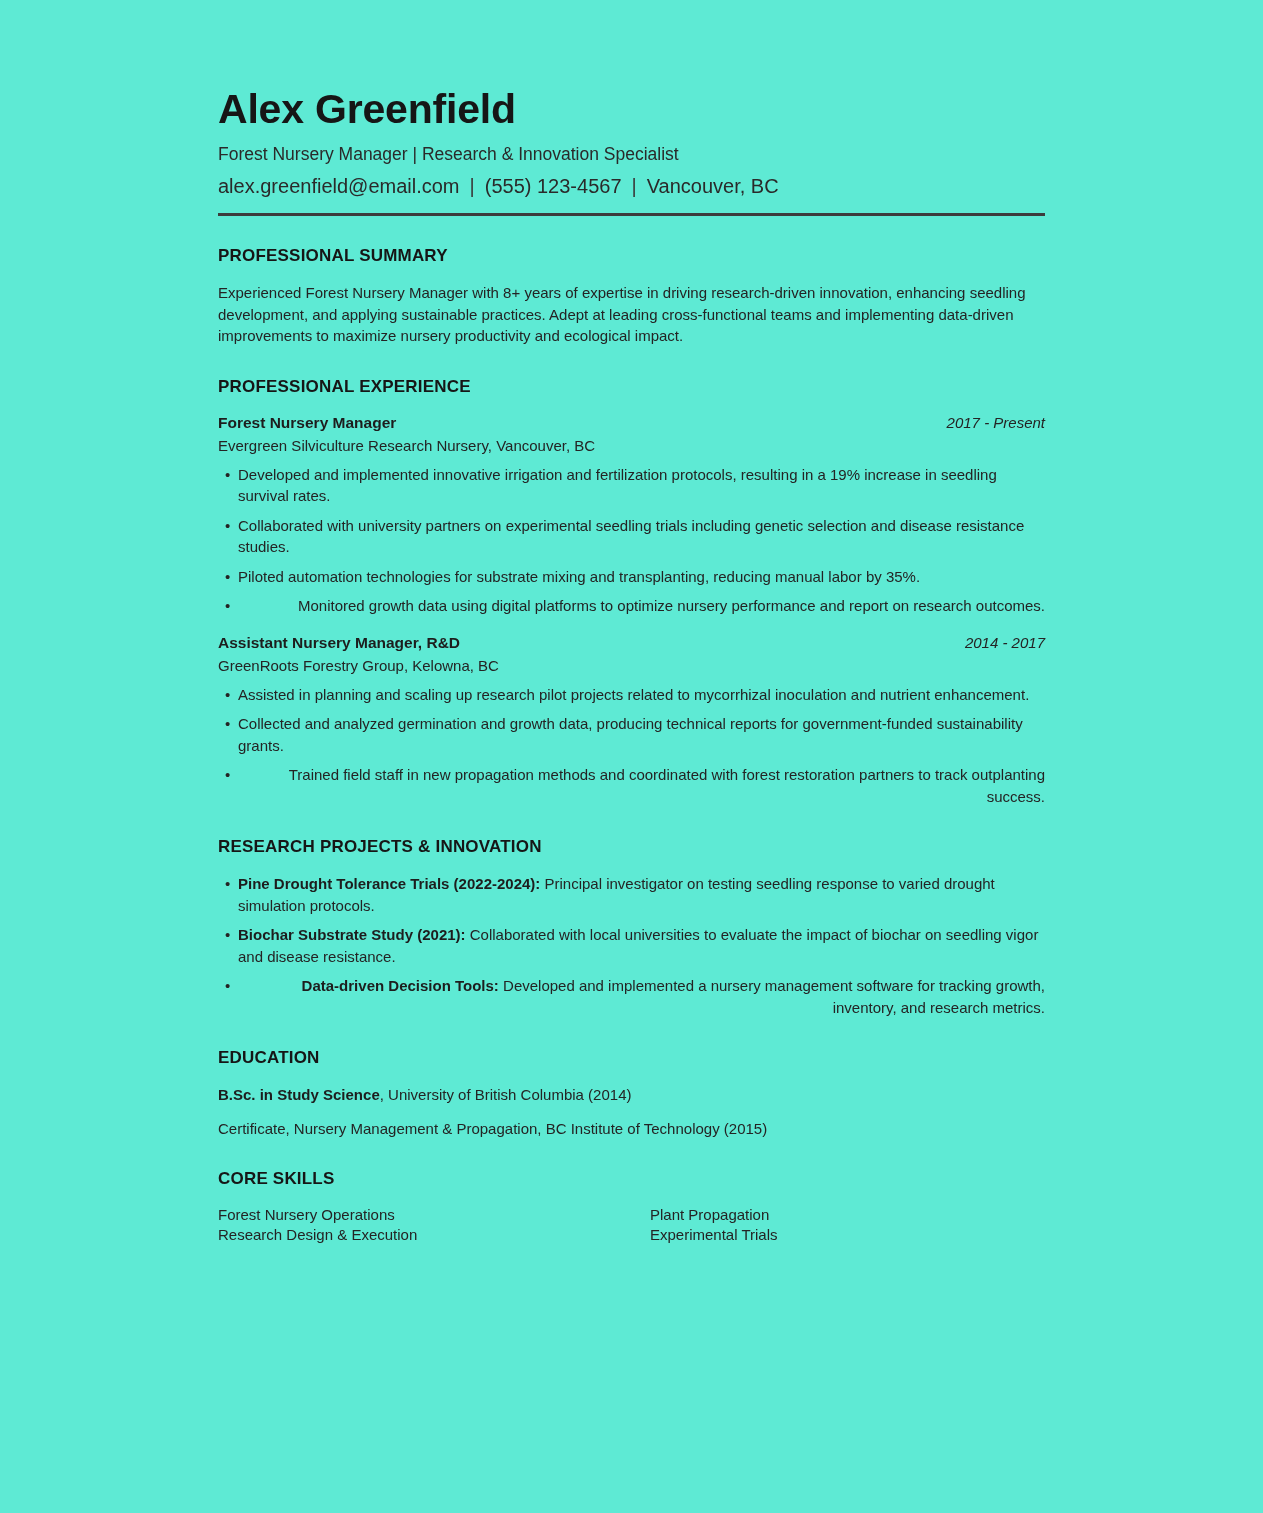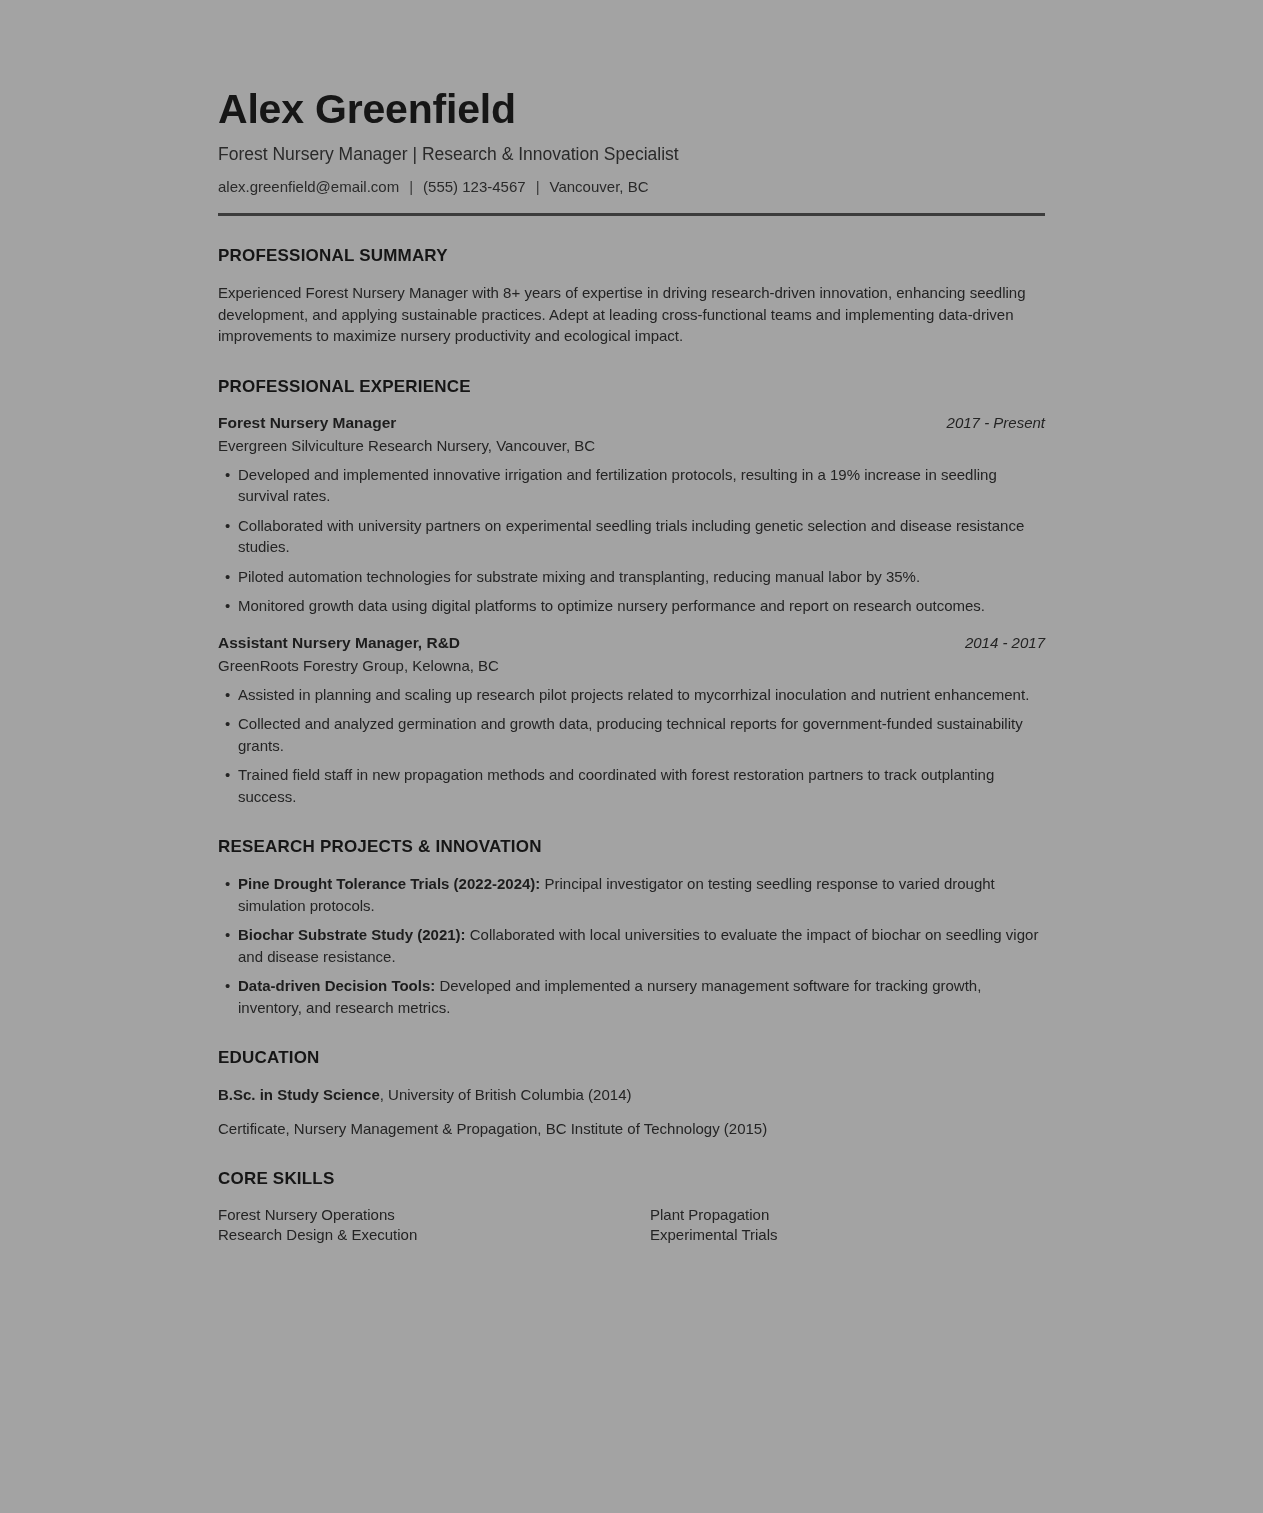--- a/index.html
+++ b/index.html
@@ -1,37 +1,37 @@
 <!DOCTYPE html>
 <html><head>
 <meta charset="utf-8">
 <style>
   html, body { margin: 0; padding: 0; background: #ffffff; }
   .page {
     position: relative;
     width: 1263px;
     height: 1513px;
-    background: #a3a3a3;
+    background: #5eead4;
     font-family: "Liberation Sans", sans-serif;
     color: #242424;
     overflow: hidden;
   }
   .doc-clip { height: 1312px; overflow: hidden; }
   .content { padding: 86px 218px 0 218px; }
 
   h1.name {
     margin: 0;
     font-size: 41px;
     line-height: 1.15;
     font-weight: 700;
     color: #161616;
     letter-spacing: -0.2px;
   }
   .headline { margin-top: 11px; font-size: 17.5px; line-height: 21px; color: #2a2a2a; }
-  .contact { margin-top: 12px; font-size: 15px; line-height: 19px; color: #2a2a2a; }
+  .contact { margin-top: 12px; font-size: 20px; line-height: 19px; color: #2a2a2a; }
   .contact .sep { margin: 0 10px; color: #3a3a3a; }
 
   hr.rule { border: none; border-top: 3px solid #3c3c3c; margin: 17px 0 0 0; }
 
   h2.sec {
     margin: 30px 0 0 0;
     font-size: 17px;
     line-height: 20px;
     font-weight: 700;
     color: #161616;
@@ -41,21 +41,21 @@
   p.summary { margin: 16px 0 0 0; font-size: 15px; line-height: 21.5px; }
 
   .job { margin-top: 16px; }
   .job-header { display: flex; justify-content: space-between; align-items: baseline; }
   .job-title { font-weight: 700; font-size: 15.5px; line-height: 20px; color: #1d1d1d; }
   .job-dates { font-style: italic; font-size: 15px; color: #242424; }
   .company { margin-top: 3px; font-size: 15px; line-height: 20px; }
 
   ul.bullets { margin: 8px 0 0 0; padding: 0 0 0 20px; list-style: none; }
   ul.bullets li { position: relative; margin: 0 0 8px 0; font-size: 15px; line-height: 21.5px; }
-  ul.bullets li:last-child { margin-bottom: 0; }
+  ul.bullets li:last-child { margin-bottom: 0; text-align: right; }
   ul.bullets li::before { content: "\2022"; position: absolute; left: -13px; top: 0; }
   ul.bullets.projects { margin-top: 16px; }
   ul.bullets b { font-weight: 700; color: #1d1d1d; }
 
   .edu-line { margin-top: 16px; font-size: 15px; line-height: 21px; }
   .edu-line + .edu-line { margin-top: 13px; }
   .edu-line b { font-weight: 700; color: #1d1d1d; }
 
   .skills-grid {
     margin-top: 16px;

